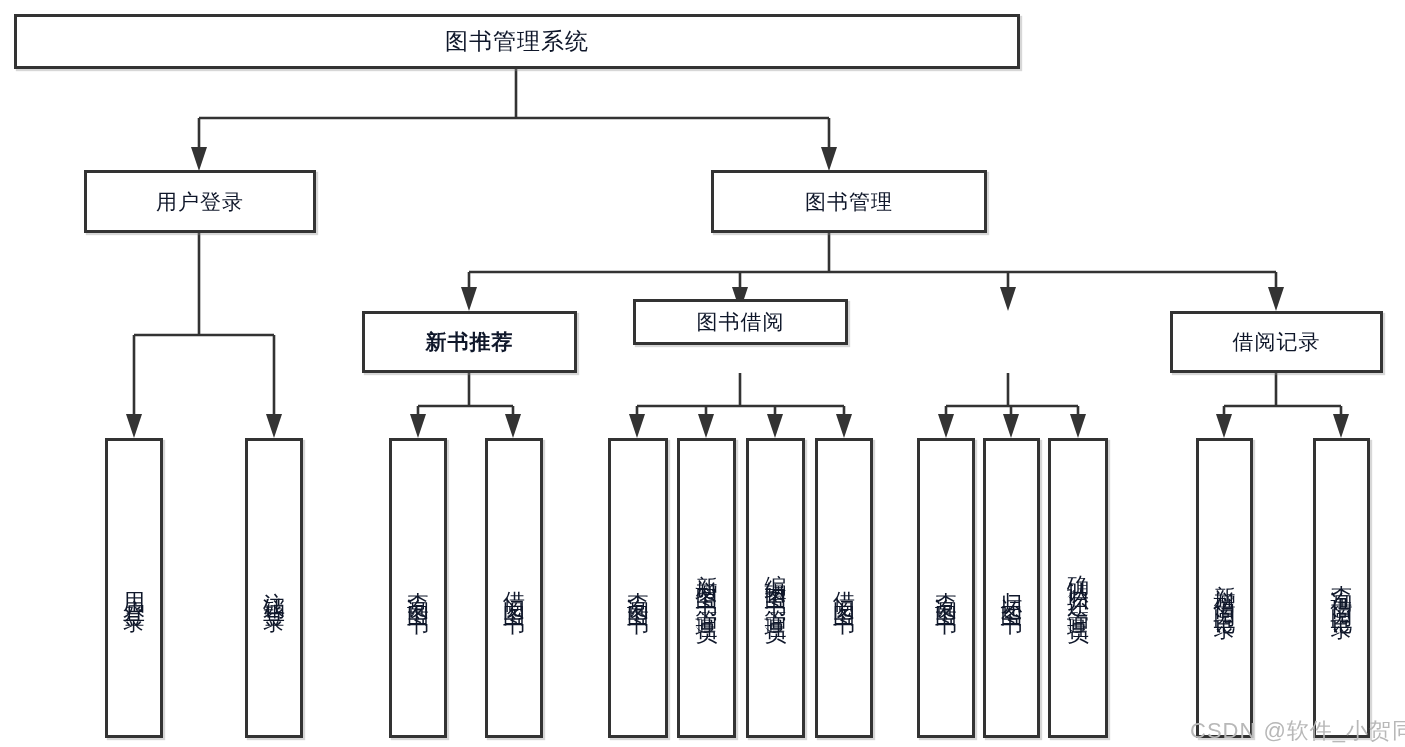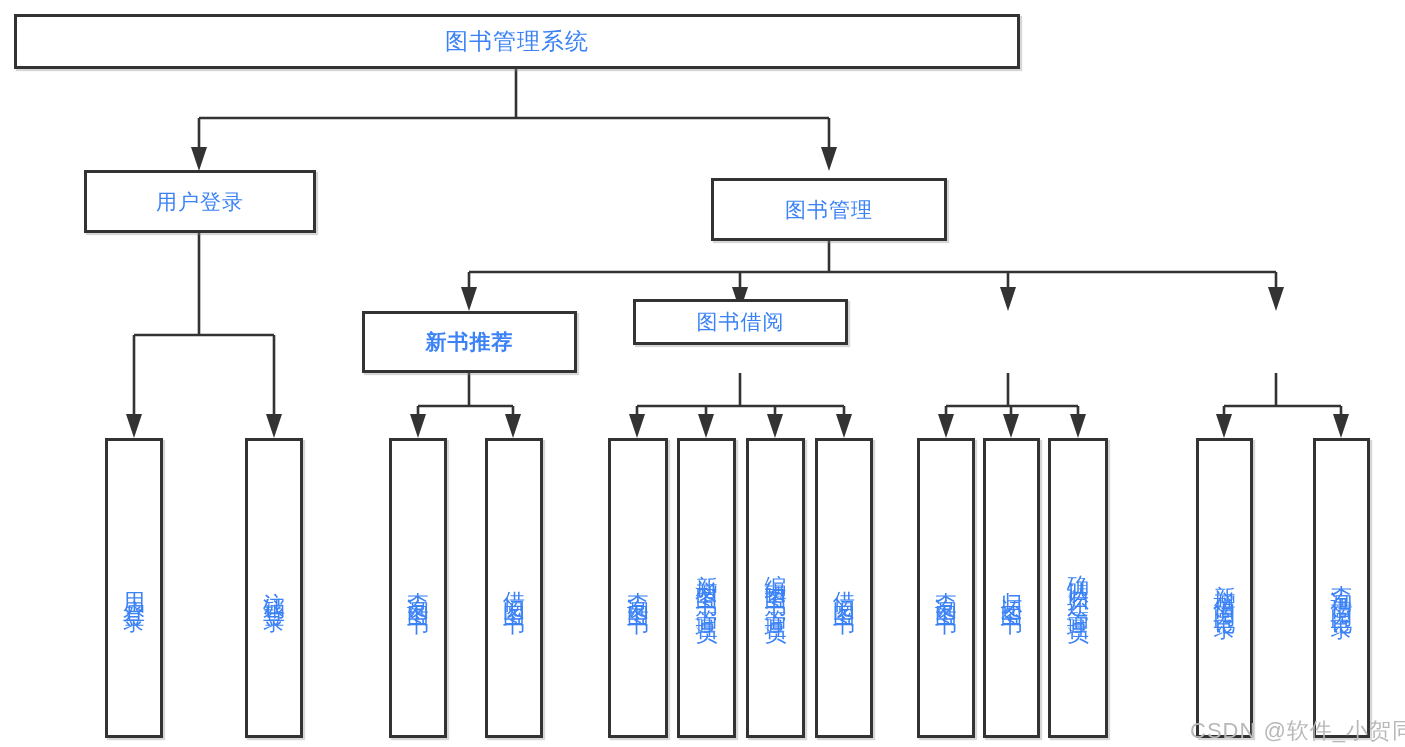--- a/index.html
+++ b/index.html
@@ -18,21 +18,21 @@
     position: absolute;
     left: 0; top: 0;
     width: 1405px; height: 747px;
     z-index: 1;
   }
   .node, .leaf {
     position: absolute;
     box-sizing: border-box;
     background: #ffffff;
     border: 3px solid #333333;
-    color: #3b82f6;
+    color: #0f172a;
     display: flex;
     align-items: center;
     justify-content: center;
     z-index: 2;
     box-shadow: 2px 2px 1px rgba(140,140,140,0.35);
   }
   .node { font-size: 21px; letter-spacing: 1px; }
   .node.root { font-size: 23px; }
   .leaf {
     writing-mode: vertical-rl;
@@ -98,29 +98,32 @@
     </g>
   </svg>
 
   <div class="node root" style="left:14px; top:14px; width:1006px; height:55px;">
     <span>图书管理系统</span>
   </div>
 
   <div class="node" style="left:84px; top:170px; width:232px; height:63px;">
     <span>用户登录</span>
   </div>
-  <div class="node" style="left:711px; top:170px; width:236px; height:63px;margin-top:8px;">
+  <div class="node" style="left:711px; top:170px; width:276px; height:63px;">
     <span>图书管理</span>
   </div>
 
   <div class="node" style="left:362px; top:311px; width:215px; height:62px;font-weight:bold;">
     <span>新书推荐</span>
   </div>
   <div class="node" style="left:633px; top:299px; width:215px; height:46px;align-items:center;">
     <span>图书借阅</span>
+  </div>
+  <div class="node" style="left:1170px; top:311px; width:213px; height:62px;">
+    <span>借阅记录</span>
   </div>
 
   <div class="leaf" style="left:105px; top:438px; width:58px; height:300px;">
     <span>用户登录</span>
   </div>
   <div class="leaf" style="left:245px; top:438px; width:58px; height:300px;">
     <span>注销登录</span>
   </div>
 
   <div class="leaf" style="left:389px; top:438px; width:58px; height:300px;">

